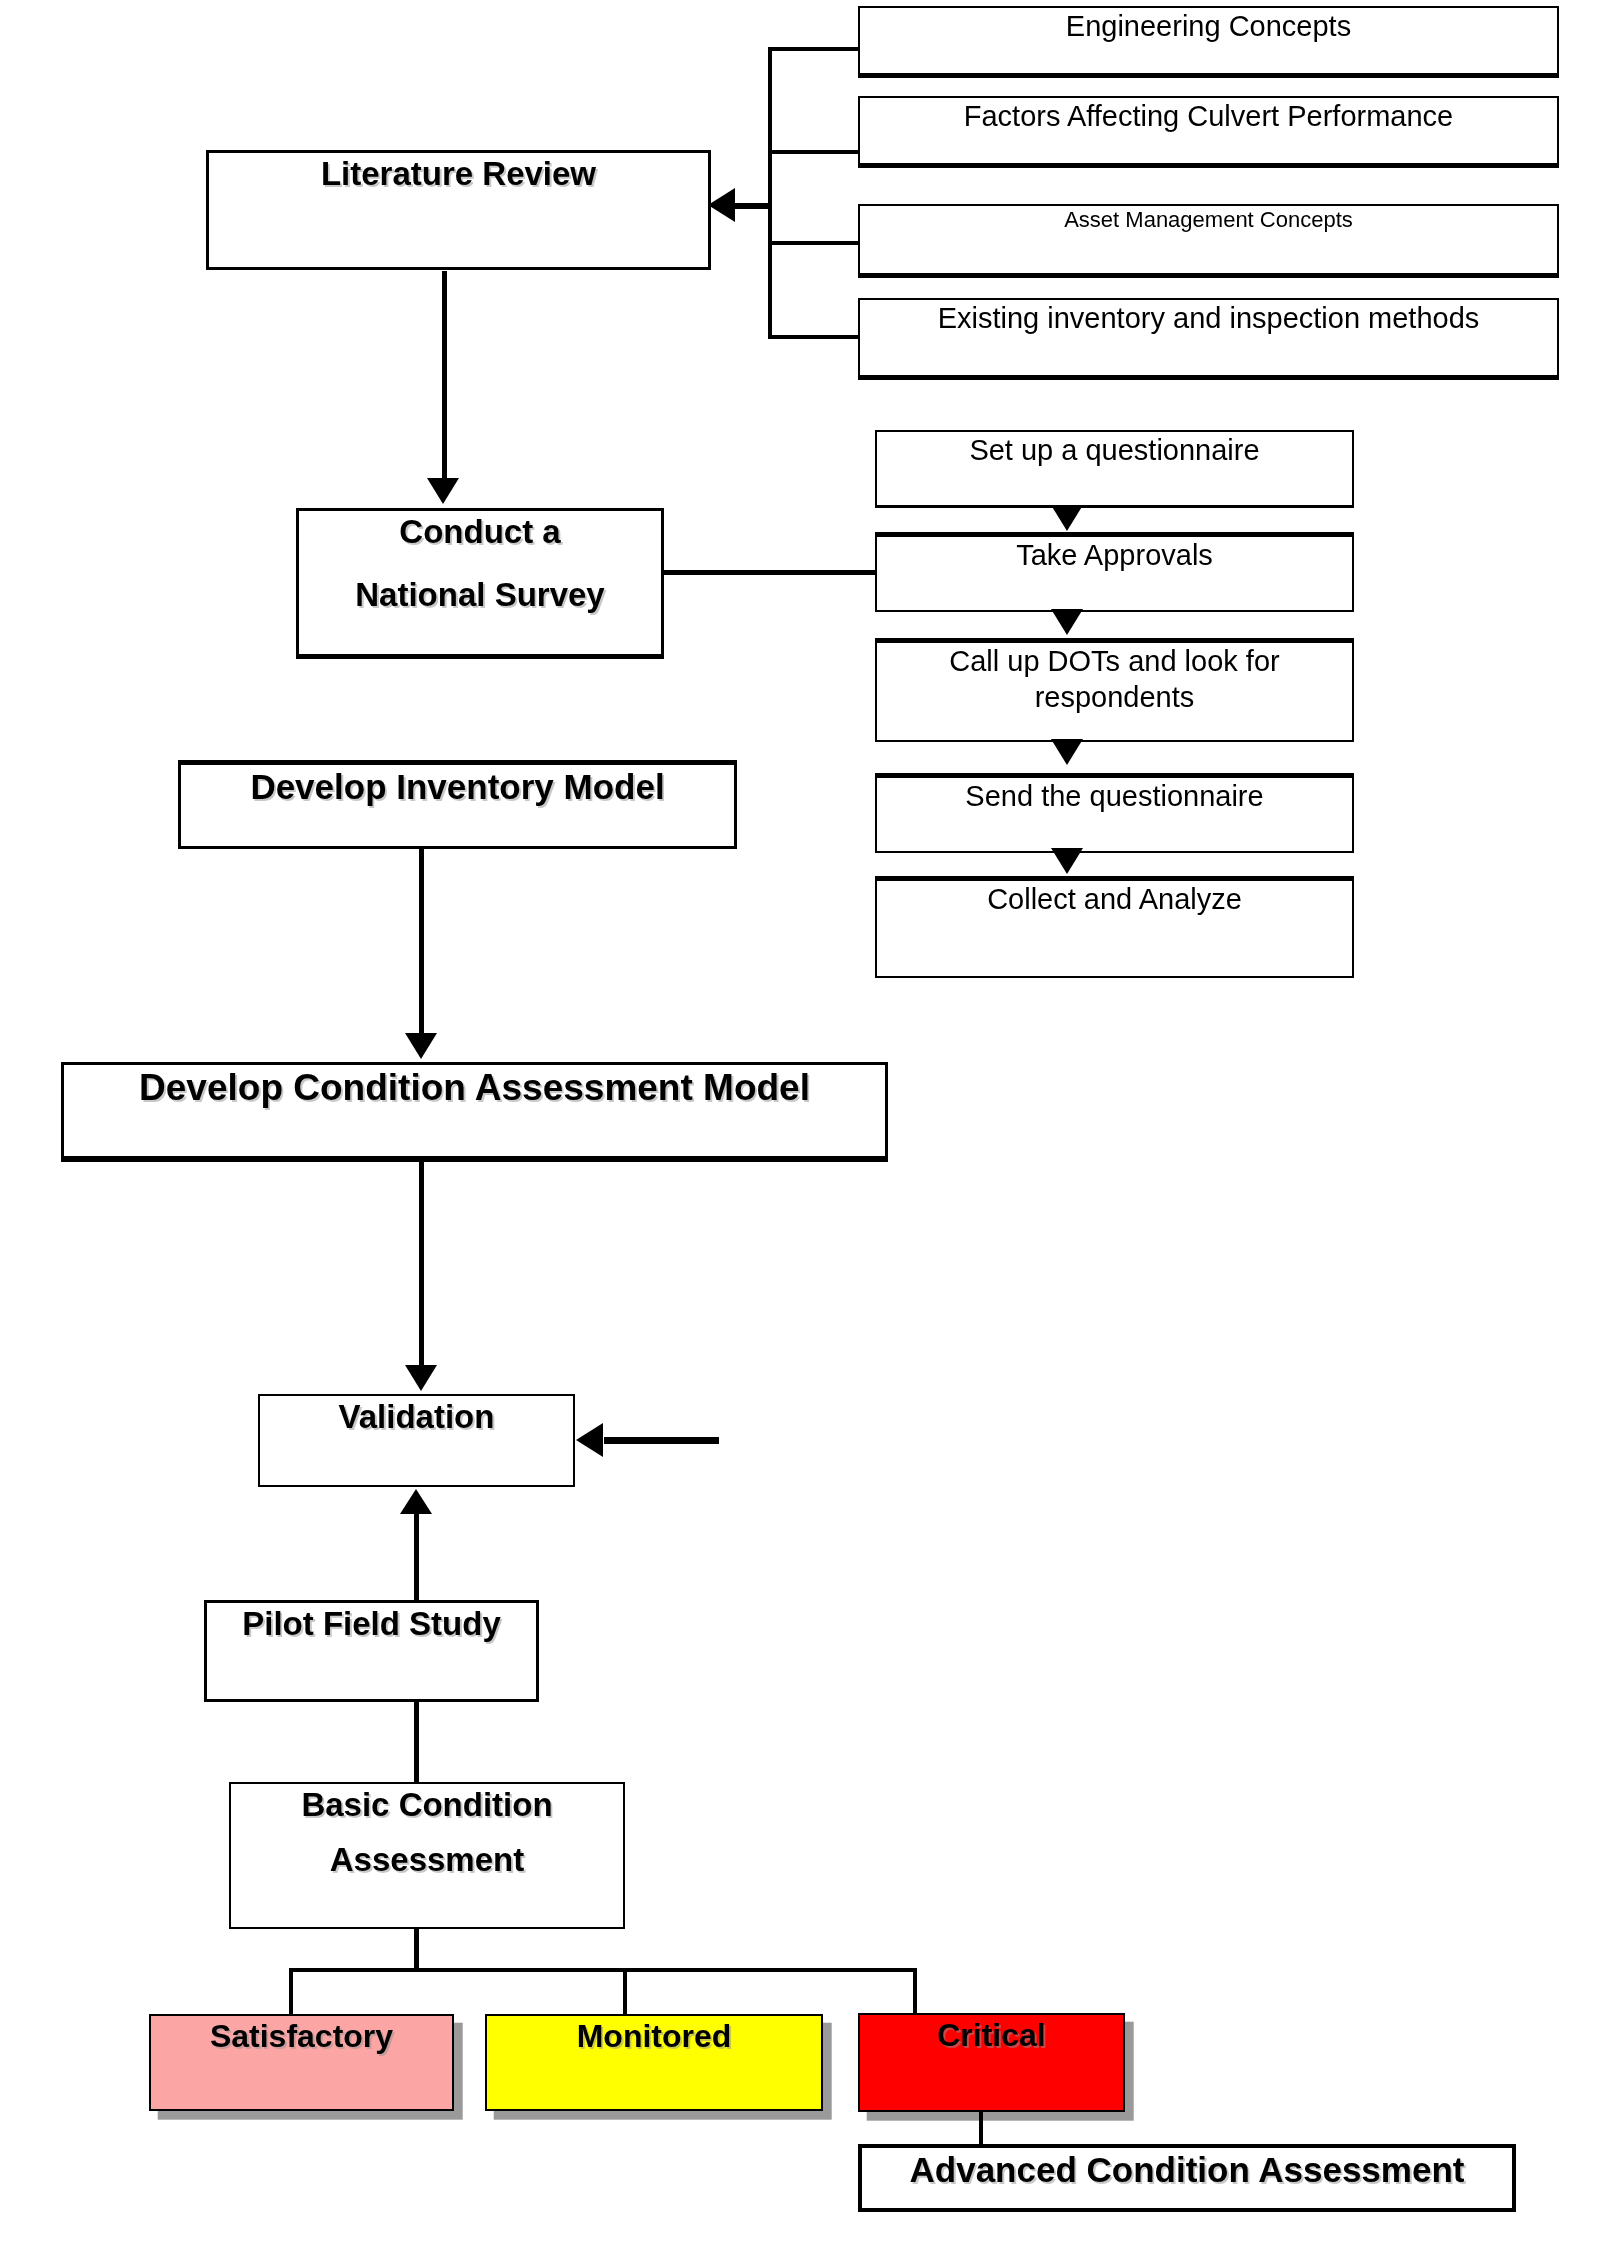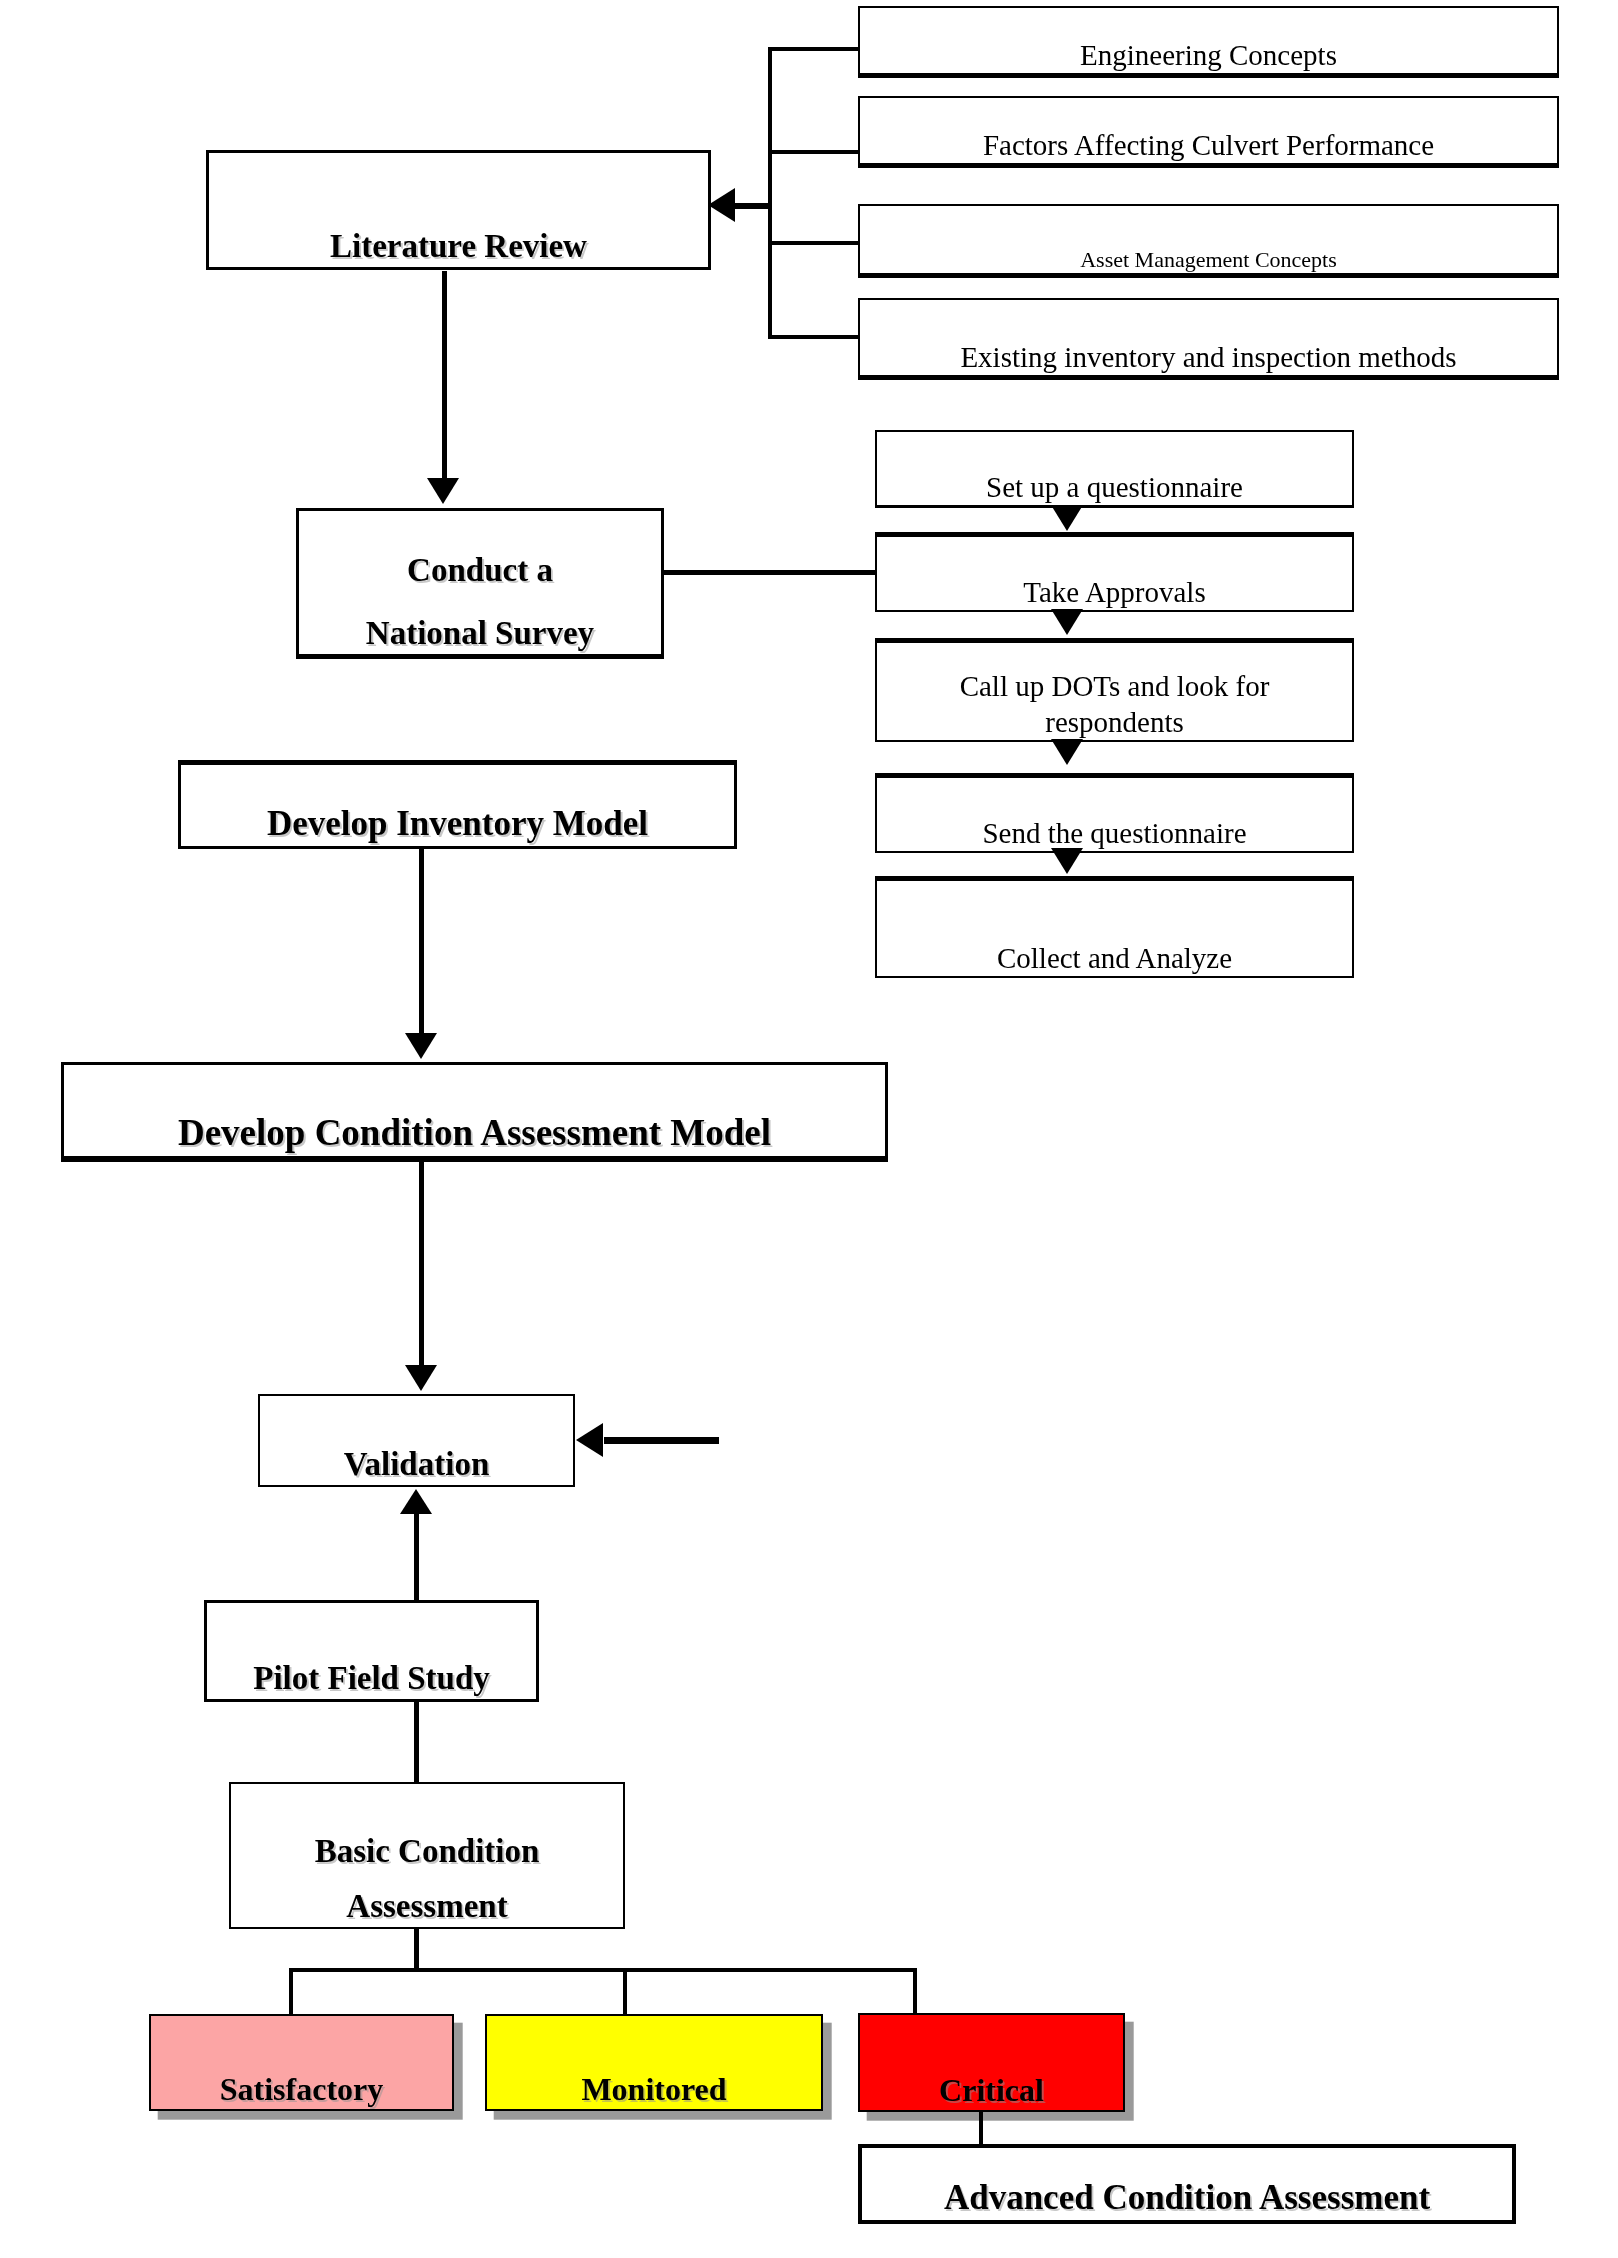--- a/index.html
+++ b/index.html
@@ -12,24 +12,23 @@
     overflow:hidden;
   }
   .box{
     position:absolute;
     box-sizing:border-box;
     background:#ffffff;
     border:2.9px solid #000;
     display:flex;
     flex-direction:column;
     align-items:center;
-    justify-content:flex-end;
+    justify-content:flex-start;
     text-align:center;
     line-height:1.25;
-    font-family:Liberation Serif, serif;
   }
   .plain{font-weight:400;}
   .bold{font-weight:700; text-shadow:1.9px 1.9px 0 rgba(145,145,145,0.5);}
   .shadowed{box-shadow:8.7px 8.7px 0 #9a9a9a;}
   .vline,.hline{position:absolute;background:#000;}
   .tri{position:absolute;width:0;height:0;}
   .tri-down{border-left:16.5px solid transparent;border-right:16.5px solid transparent;border-top:26px solid #000;}
   .tri-up{border-left:16.5px solid transparent;border-right:16.5px solid transparent;border-bottom:25px solid #000;}
   .tri-left{border-top:17.5px solid transparent;border-bottom:17.5px solid transparent;border-right:27px solid #000;}
 </style>
@@ -141,18 +140,18 @@
   </div>
   <div class="box bold shadowed" style="left: 485px; top: 2014px; width: 338px; height: 97px; font-size: 32px; background-color: rgb(255, 255, 0);">
     <span>Monitored</span>
   </div>
   <div class="box bold shadowed" style="left: 858px; top: 2013px; width: 267px; height: 99px; font-size: 32px; background-color: rgb(255, 0, 0);">
     <span>Critical</span>
   </div>
 
   <div class="vline" style="left:979px;top:2112px;width:3.9px;height:32px;"></div>
 
-  <div class="box bold" style="left:858px;top:2144px;width:658px;height:80px;font-size:35px;border-width:4.9px;">
+  <div class="box bold" style="left:858px;top:2144px;width:658px;height:68px;font-size:35px;border-width:4.9px;">
     <span>Advanced Condition Assessment</span>
   </div>
 
 </div>
 
 
 </body></html>

